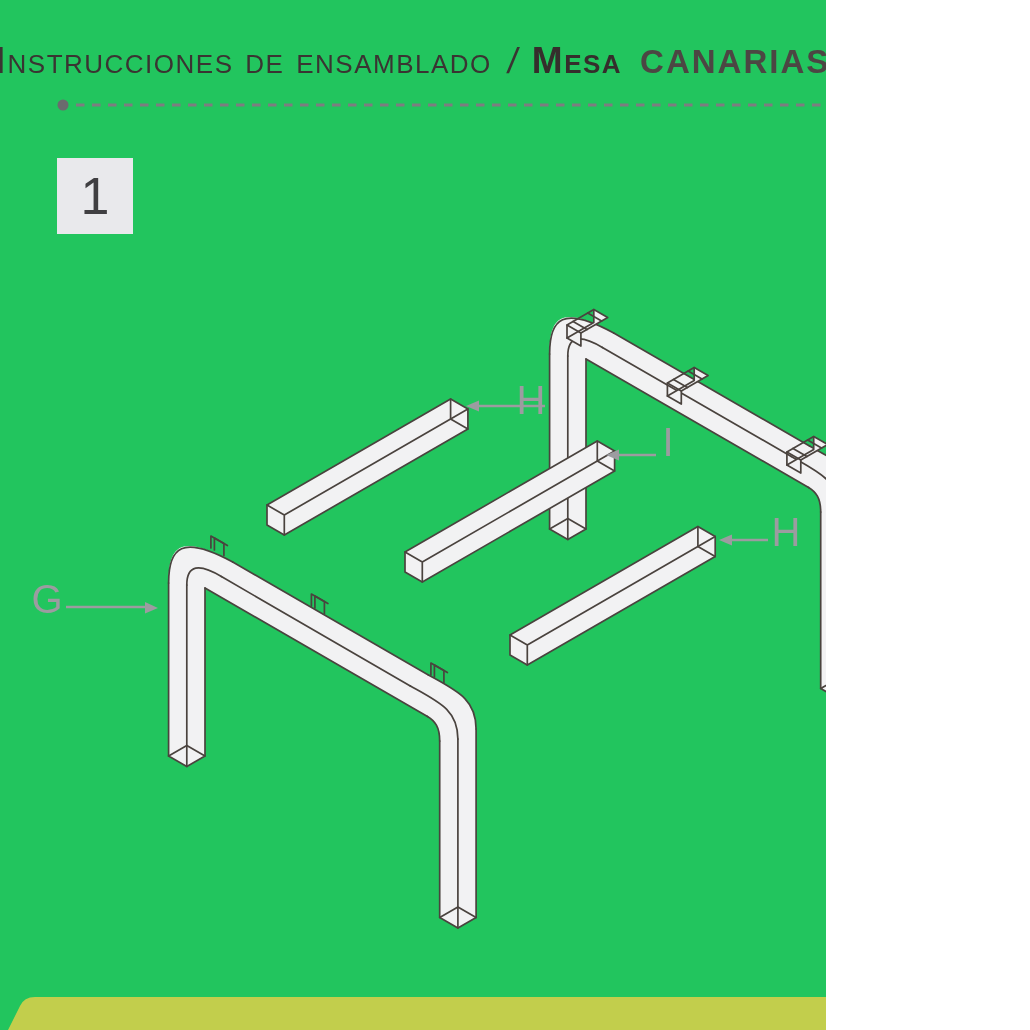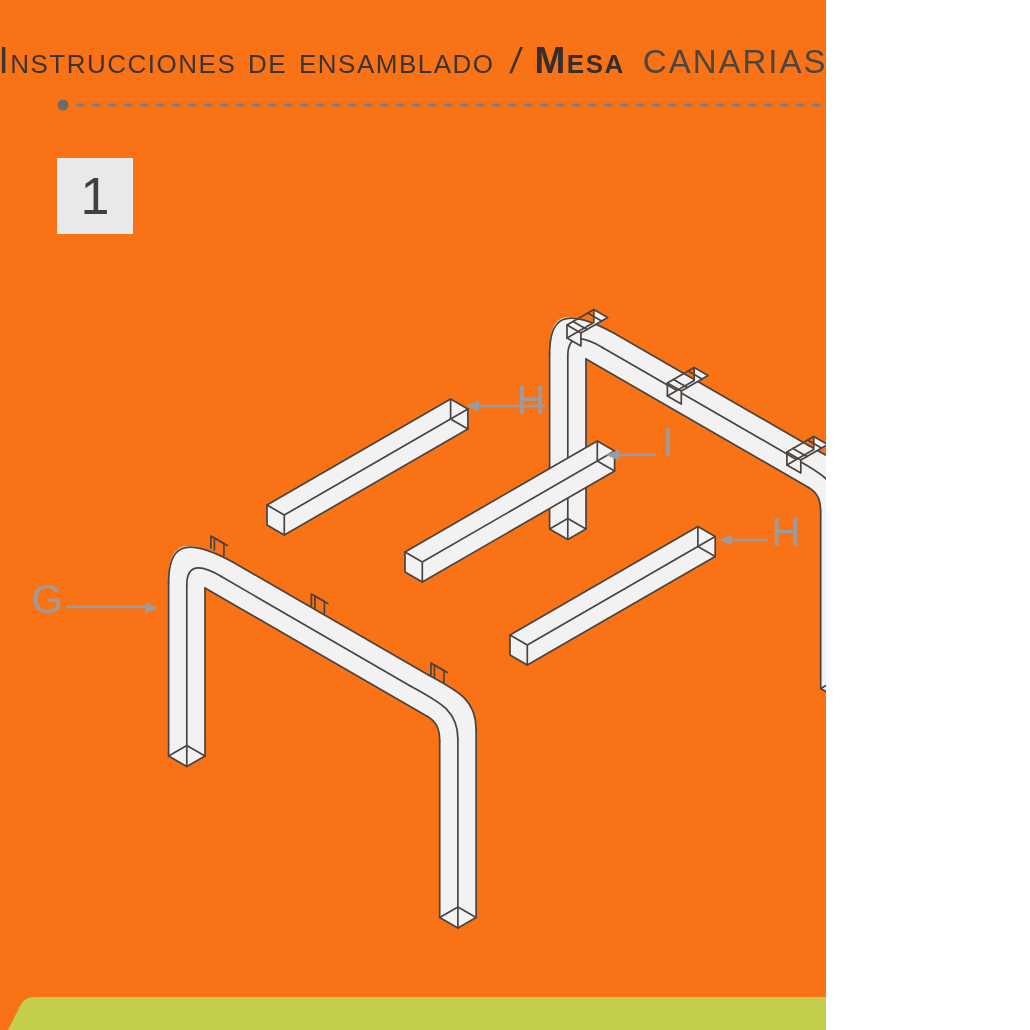--- a/index.html
+++ b/index.html
@@ -1,18 +1,18 @@
 <!DOCTYPE html>
 <html><head>
 <meta charset="utf-8">
 <style>
   html,body{margin:0;padding:0;background:#ffffff;}
   .page{
     position:relative;width:826px;height:1030px;overflow:hidden;
-    background:#f97316;
+    background:#22c55e;
     font-family:"Liberation Sans", sans-serif;
   }
   .title-row{
     position:absolute;top:40px;left:0;width:100%;
     display:flex;justify-content:center;align-items:baseline;
     white-space:nowrap;
   }
   .title-main{
     font-variant:small-caps;
     font-size:37px;letter-spacing:1.5px;color:#3a3432;font-weight:400;
@@ -20,21 +20,21 @@
   .title-sep{
     font-size:36px;color:#3a3432;font-weight:400;margin:0 14px 0 16px;
     transform:skewX(-8deg);display:inline-block;
   }
   .title-product{
     font-variant:small-caps;
     font-size:37px;letter-spacing:1.5px;color:#352e2c;font-weight:700;
     margin-right:18px;
   }
   .title-variant{
-    font-size:33px;letter-spacing:2px;color:#4c4643;font-weight:400;
+    font-size:33px;letter-spacing:2px;color:#4c4643;font-weight:700;
   }
   .step-box{
     position:absolute;left:57px;top:158px;width:76px;height:76px;
     background:#e9e9ec;
     display:flex;align-items:center;justify-content:center;
   }
   .step-number{
     font-size:52px;color:#403f42;font-weight:400;line-height:1;
   }
   svg.drawing{position:absolute;left:0;top:0;}

